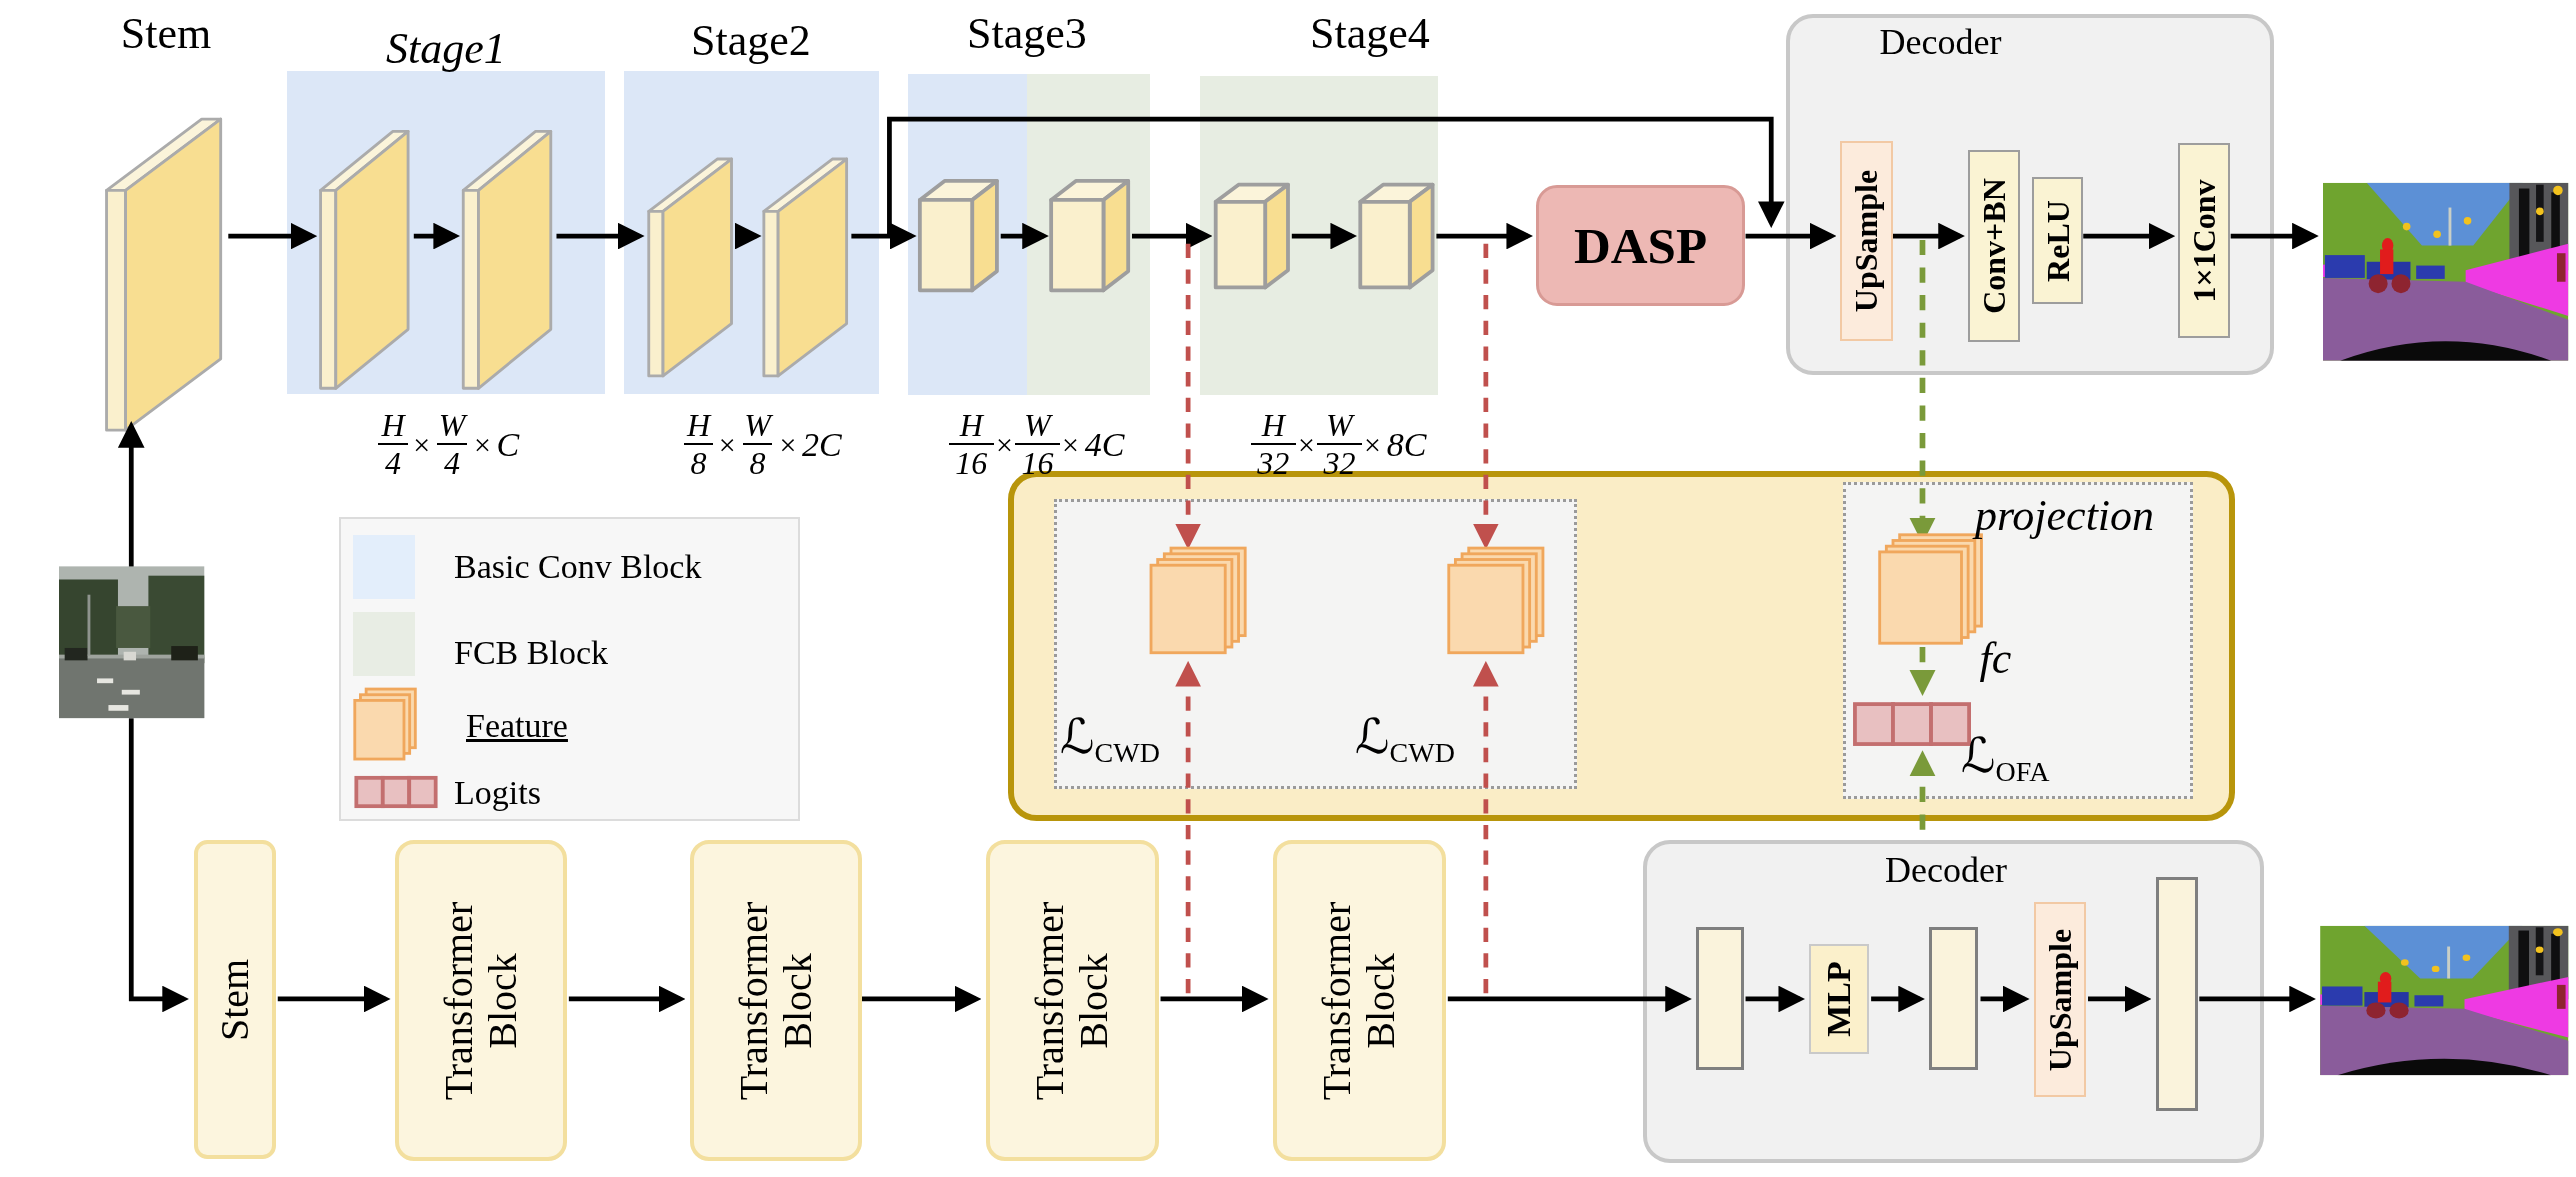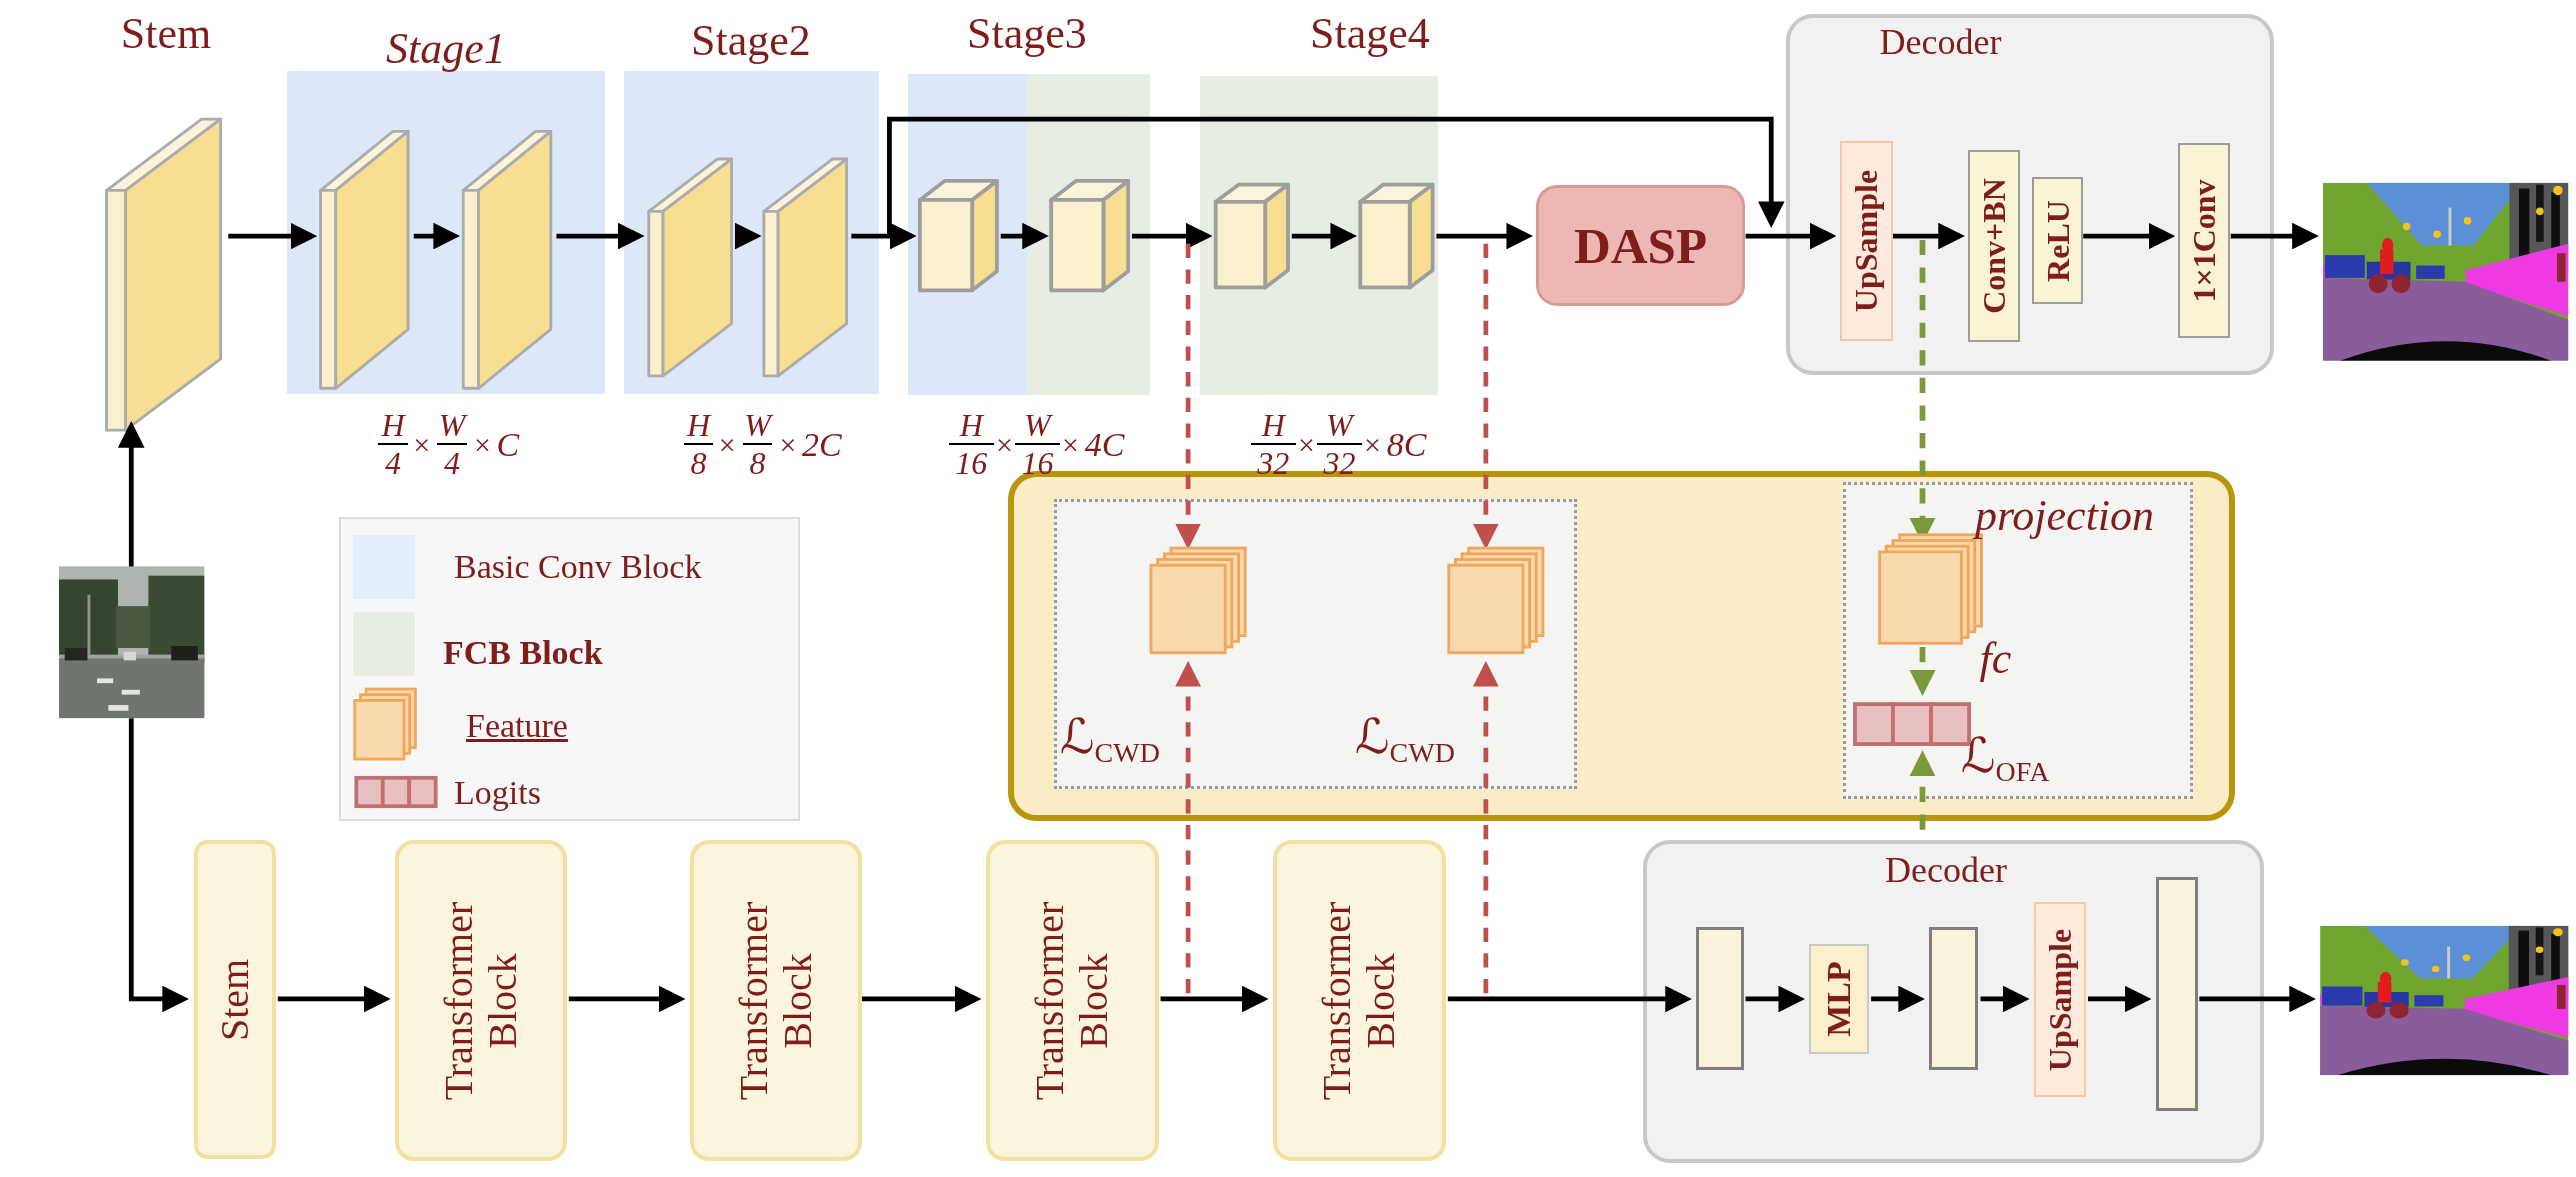--- a/index.html
+++ b/index.html
@@ -1,17 +1,17 @@
 <!DOCTYPE html>
 <html style="font-size:15px"><head>
 <meta charset="utf-8">
 <style>
   html,body{margin:0;padding:0;background:#ffffff;}
   .canvas{position:relative;width:2576px;height:1178px;background:#ffffff;
-          font-family:"Liberation Serif","DejaVu Serif",serif;color:#7f1d1d;overflow:hidden;}
+          font-family:"Liberation Serif","DejaVu Serif",serif;color:#000000;overflow:hidden;}
   .abs{position:absolute;}
   .title{font-size:44px;text-align:center;}
   .stagebg{position:absolute;}
   .bg-blue{background:#DCE7F7;}
   .bg-green{background:#E7EDE2;}
   .panel{position:absolute;background:#F1F1F1;border:4.8px solid #C8C8C8;border-radius:27px;box-sizing:border-box;}
   .sidm{position:absolute;background:#FAEDC6;border:6.7px solid #B8950B;border-radius:28.5px;box-sizing:border-box;}
   .dotted{position:absolute;background:#F4F4F3;border:3.8px dotted #9A9A9A;box-sizing:border-box;}
   .legend{position:absolute;background:#F7F7F7;border:2.9px solid #DCDCDC;box-sizing:border-box;}
   .swatch{position:absolute;box-sizing:border-box;}
@@ -362,21 +362,21 @@
   <div class="swatch" style="left:353px;top:775px;width:86px;height:34px;">
     <svg width="86" height="34" viewBox="0 0 90 36">
         <g stroke="#C36F6F" stroke-width="4" fill="#E8C0C1">
       <rect x="3" y="3" width="28" height="30"></rect>
           <rect x="31" y="3" width="28" height="30"></rect>
           <rect x="59" y="3" width="28" height="30"></rect>
     </g>
       </svg>
   </div>
   <div class="leg-label" style="left:454px;top:543px;height:48px;">Basic Conv Block</div>
-  <div class="leg-label" style="left:443px;top:629px;height:48px;font-weight:700;">FCB Block</div>
+  <div class="leg-label" style="left:454px;top:629px;height:48px;font-weight:400;">FCB Block</div>
   <div class="leg-label" style="left:466px;top:702px;height:48px;text-decoration:underline;">Feature</div>
   <div class="leg-label" style="left:454px;top:769px;height:48px;">Logits</div>
 
   <div class="tblock" style="left:194px;top:840px;width:82px;height:319px;border-radius:13.3px;">
     <div class="rot">Stem</div>
   </div>
   <div class="tblock" style="left:395px;top:840px;width:172px;height:321px;">
     <div class="rot">
         <div>Transformer</div>
         <div>Block</div>

